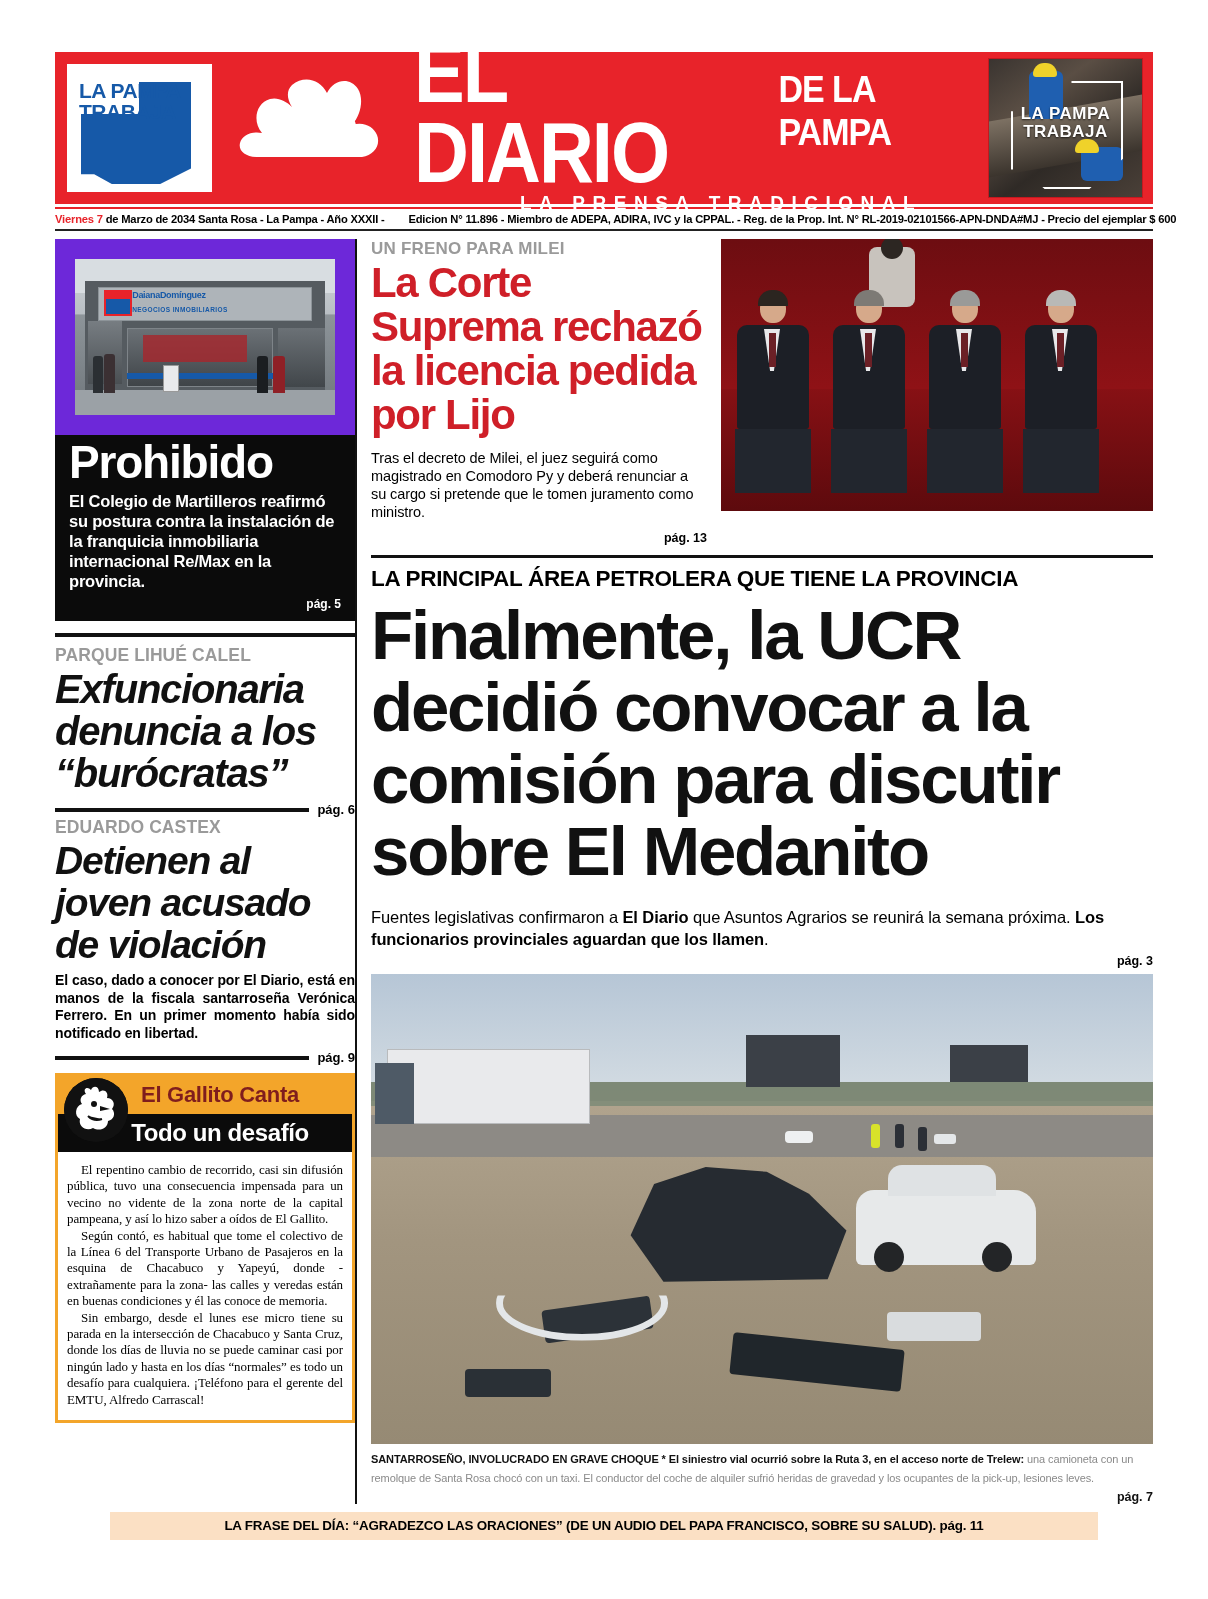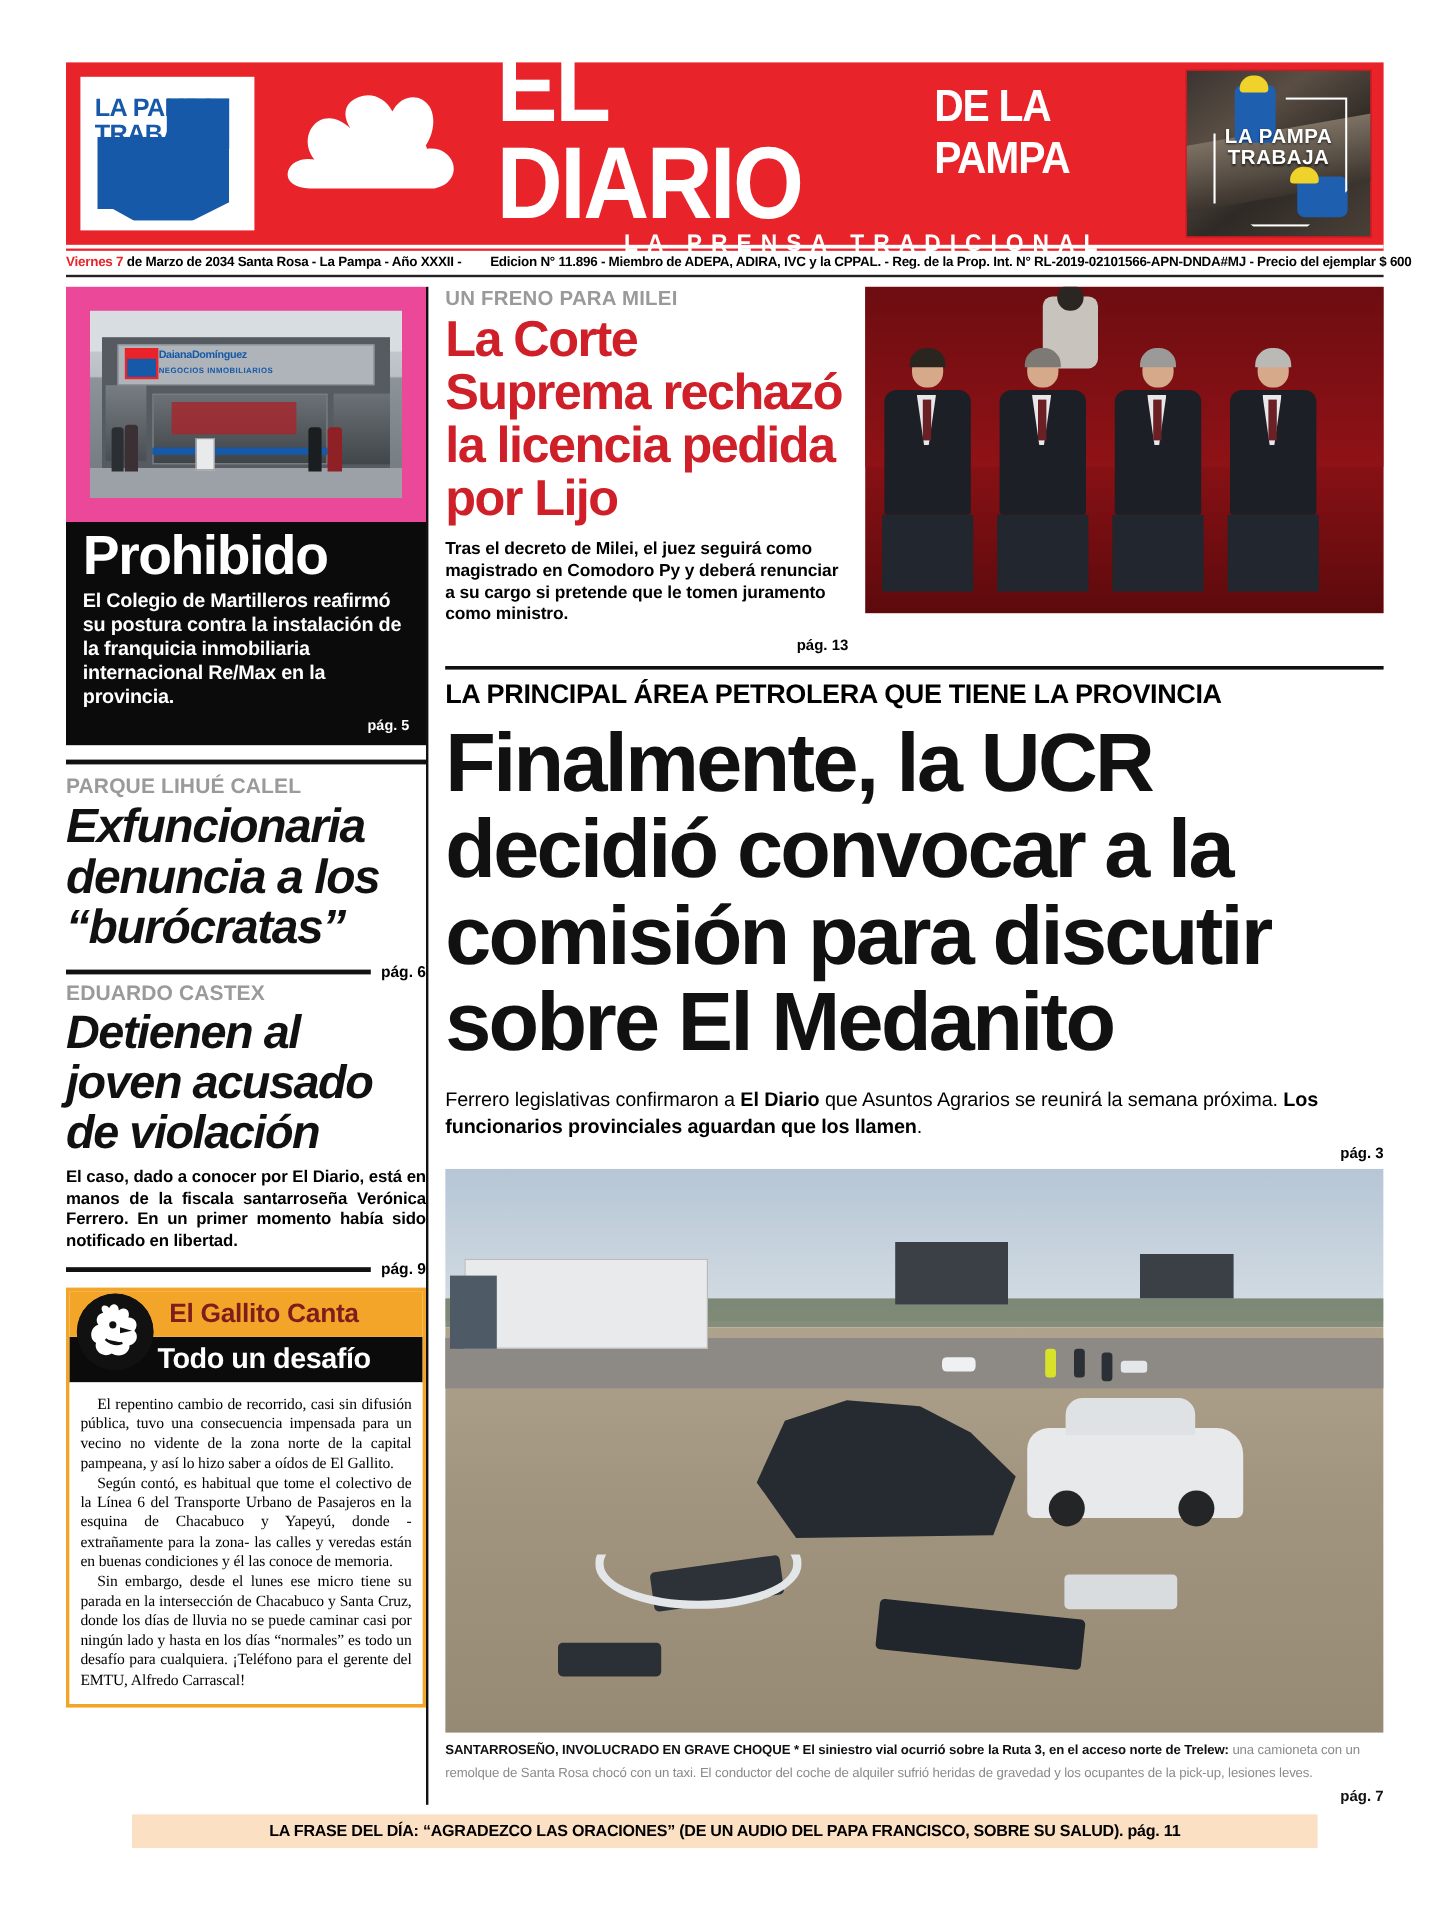--- a/index.html
+++ b/index.html
@@ -91,21 +91,21 @@
   .datebar .d1 { color:#e8232a; }
   .datebar .spacer { display:inline-block; width:18px; }
 
   
   .grid { display:flex; margin-top:8px; }
   .col-left { width:300px; flex:none; }
   .col-right { flex:1; border-left:2px solid #111; padding-left:14px; }
 
   
   .photo-prohibido {
-    width:300px; height:196px; background:#ec4899; padding:20px;
+    width:300px; height:196px; background:#6d28d9; padding:20px;
   }
   .photo-prohibido .inner {
     width:100%; height:100%; position:relative; overflow:hidden;
     background:linear-gradient(180deg,#cfd4d8 0%,#b9bfc4 35%,#8d9499 36%,#6f767b 100%);
   }
   .pi-sky{position:absolute;left:0;top:0;width:100%;height:22%;background:#d8dde1;}
   .pi-building{position:absolute;left:4%;top:14%;width:92%;height:72%;background:#555b60;}
   .pi-sign{position:absolute;left:9%;top:18%;width:82%;height:22%;background:#aeb4b9;border:1px solid #8d9499;}
   .pi-signtxt{position:absolute;left:22%;top:20%;width:68%;font-size:9px;font-weight:bold;color:#e8232a;letter-spacing:-0.3px;}
   .pi-signtxt span{color:#1659a8;}
@@ -151,21 +151,21 @@
   }
   .rooster svg{width:100%;height:100%;}
   .gallito-body { background:#fff; padding:10px 9px 12px 9px; }
   .gallito-body p { font-size:13px; line-height:16.4px; text-align:justify; text-indent:14px; letter-spacing:-0.1px; font-family:Liberation Serif, serif;}
 
   
   .top-right { display:flex; }
   .tr-text { width:350px; flex:none; padding-right:14px;}
   .tr-kicker { color:#9a9a9a; font-size:17px; font-weight:bold; text-transform:uppercase; letter-spacing:0.2px;}
   .tr-head { color:#cf1f28; font-size:42px; font-weight:bold; line-height:44px; letter-spacing:-1.3px; margin-top:2px;}
-  .tr-body { font-size:14.5px; font-weight:bold; line-height:18px; margin-top:12px; letter-spacing:-0.1px;}
+  .tr-body { font-size:14.5px; font-weight:normal; line-height:18px; margin-top:12px; letter-spacing:-0.1px;}
   .tr-pg { text-align:right; font-size:12.5px; font-weight:bold; margin-top:10px;}
   .tr-photo { flex:1; height:272px; position:relative; overflow:hidden;
     background:linear-gradient(180deg,#7d0e12 0%,#951317 40%,#5d0a0d 100%); }
   .judge { position:absolute; bottom:18px; width:88px; }
   .judge .head{width:26px;height:30px;background:#d6a98a;border-radius:50% 50% 45% 45%;margin:0 auto;position:relative;}
   .judge .hair{position:absolute;left:-2px;top:-3px;width:30px;height:16px;background:#2b2520;border-radius:14px 14px 0 0;}
   .judge .body{width:72px;height:104px;background:#1c1f26;margin:2px auto 0 auto;border-radius:10px 10px 3px 3px;position:relative;}
   .judge .shirt{position:absolute;left:27px;top:4px;width:16px;height:42px;background:#e8e8ea;clip-path:polygon(0 0,100% 0,62% 100%,38% 100%);}
   .judge .tie{position:absolute;left:32px;top:8px;width:7px;height:34px;background:#6b2026;}
   .judge .legs{width:76px;height:64px;background:#22262e;margin:0 auto;}
@@ -407,21 +407,21 @@
           </div>
         </div>
       </div>
 
       <div class="sep-rule"></div>
 
       <div>
         <div class="main-kicker">LA PRINCIPAL ÁREA PETROLERA QUE TIENE LA PROVINCIA</div>
         <div class="main-head">Finalmente, la UCR decidió convocar a la comisión para discutir sobre El Medanito</div>
         <div class="main-body">
-          <span>Ferrero legislativas confirmaron a </span><b>El Diario</b><span> que Asuntos Agrarios se reunirá la semana próxima. </span><b>Los funcionarios provinciales aguardan que los llamen</b><span>.</span>
+          <span>Fuentes legislativas confirmaron a </span><b>El Diario</b><span> que Asuntos Agrarios se reunirá la semana próxima. </span><b>Los funcionarios provinciales aguardan que los llamen</b><span>.</span>
         </div>
         <div class="main-pg">pág. 3</div>
       </div>
 
       <div class="crash">
         <div class="sky"></div>
         <div class="treeline"></div>
         <div class="ground"></div>
         <div class="road"></div>
         <div class="truck"></div>

